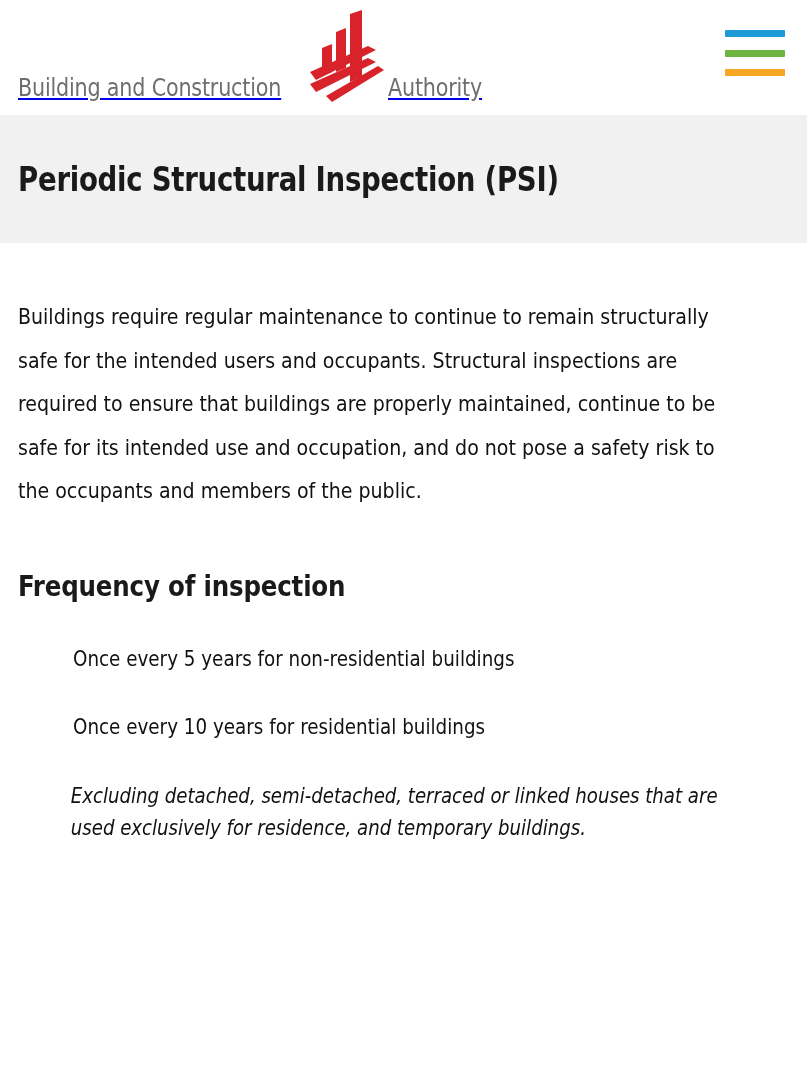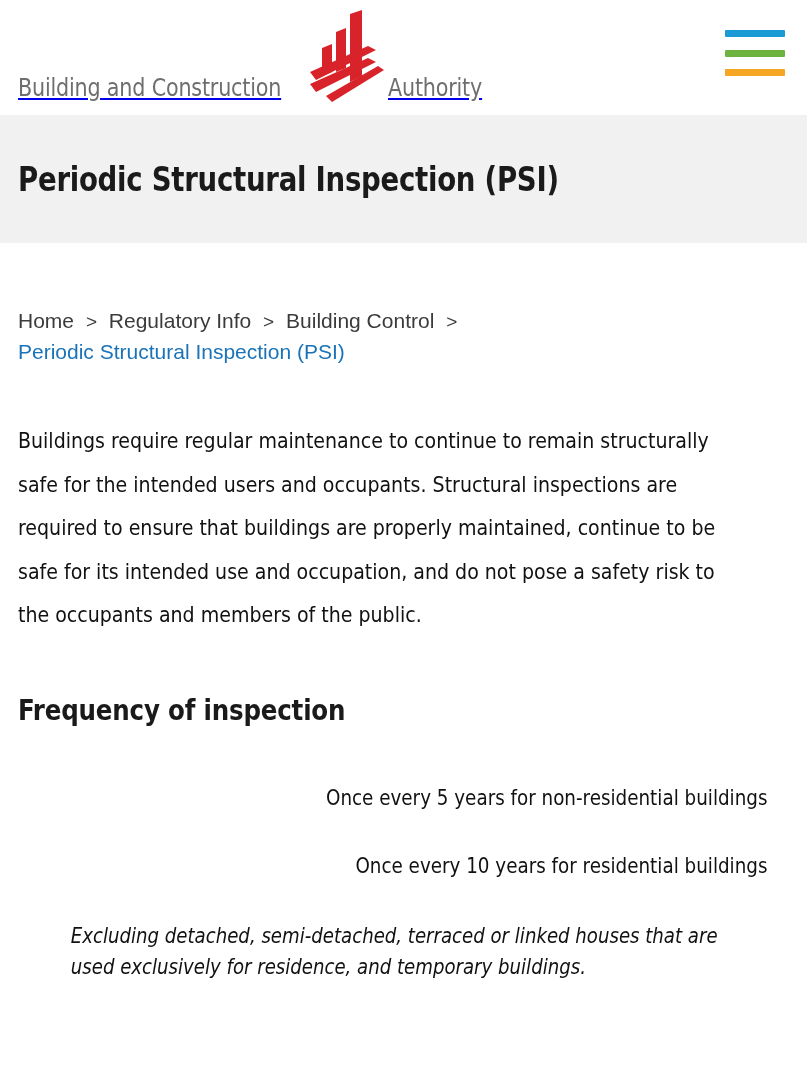--- a/index.html
+++ b/index.html
@@ -149,24 +149,23 @@
     font-weight: bold;
     color: #1a1a1a;
     font-family: "DejaVu Sans Condensed", "Liberation Sans Narrow", "Liberation Sans", sans-serif;
     font-stretch: condensed;
     letter-spacing: -0.2px;
     transform: scaleX(0.94);
     transform-origin: left center;
   }
 
   .freq-list {
-    margin-top: 57px;
+    margin-top: 42px;
     list-style: none;
     padding-left: 55px;
-    text-align: right;
   }
 
   .freq-item {
     font-size: 21px;
     color: #111111;
     line-height: 1.35;
     margin-bottom: 40px;
     font-family: "DejaVu Sans Condensed", "Liberation Sans Narrow", "Liberation Sans", sans-serif;
     font-stretch: condensed;
     transform: scaleX(0.97);
@@ -220,29 +219,20 @@
       <span class="menu-bar" style="background:#f5a623"></span>
     </button>
   </header>
 
   <div class="title-band">
     <h1 class="page-title">Periodic Structural Inspection (PSI)</h1>
   </div>
 
   <div class="content">
 
-    <nav class="breadcrumb">
-      <a class="crumb" href="#">Home</a>
-      <span class="crumb-sep">&gt;</span>
-      <a class="crumb" href="#">Regulatory Info</a>
-      <span class="crumb-sep">&gt;</span>
-      <a class="crumb" href="#">Building Control</a>
-      <span class="crumb-sep">&gt;</span>
-      <a class="crumb current" href="#">Periodic Structural Inspection (PSI)</a>
-    </nav>
 
     <p class="intro">Buildings require regular maintenance to continue to remain structurally safe for the intended users and occupants. Structural inspections are required to ensure that buildings are properly maintained, continue to be safe for its intended use and occupation, and do not pose a safety risk to the occupants and members of the public.</p>
 
     <h2 class="section-heading">Frequency of inspection</h2>
 
     <ul class="freq-list">
       <li class="freq-item">Once every 5 years for non-residential buildings</li>
       <li class="freq-item">Once every 10 years for residential buildings</li>
     </ul>
 

